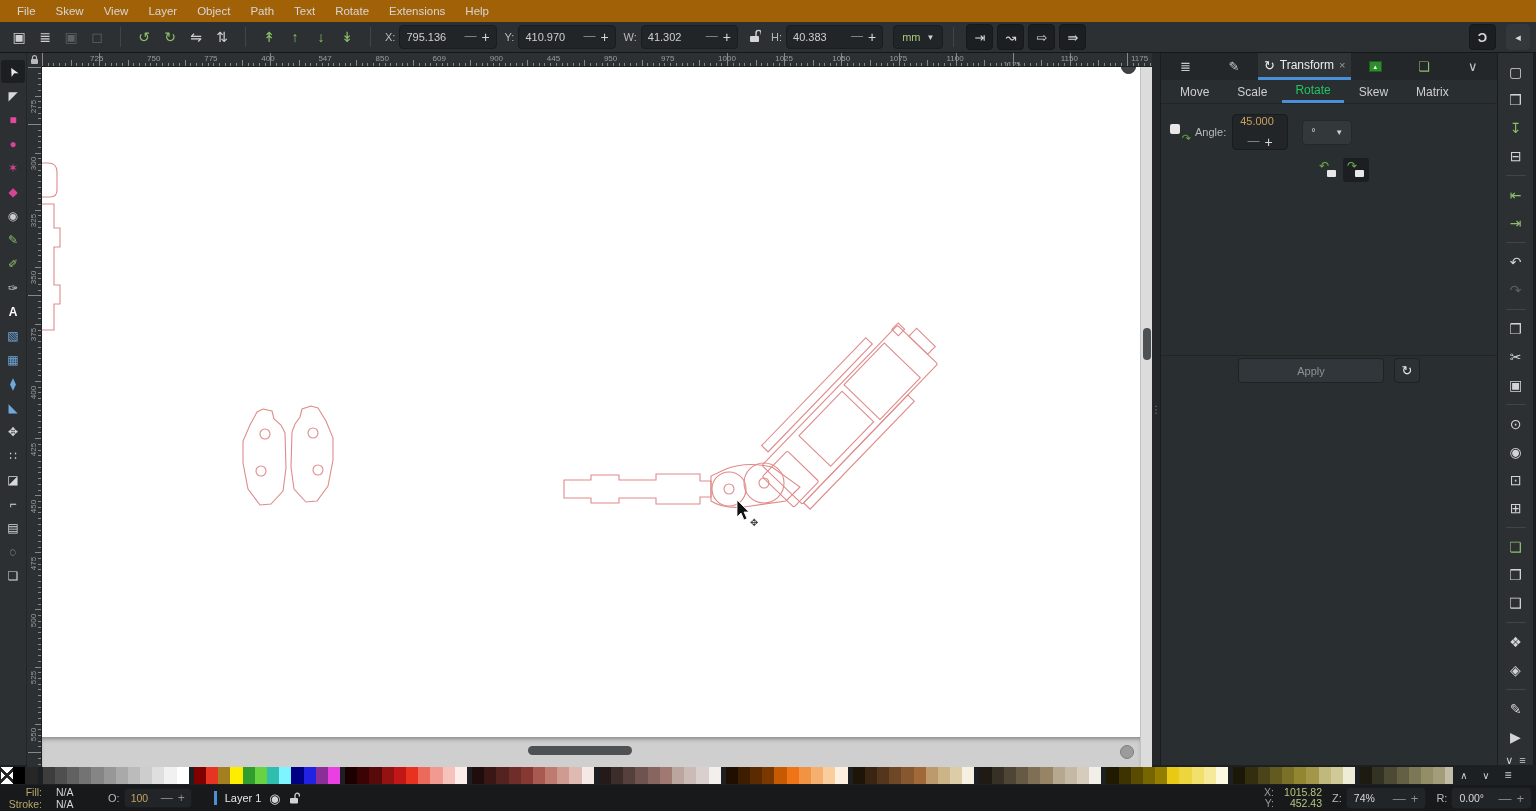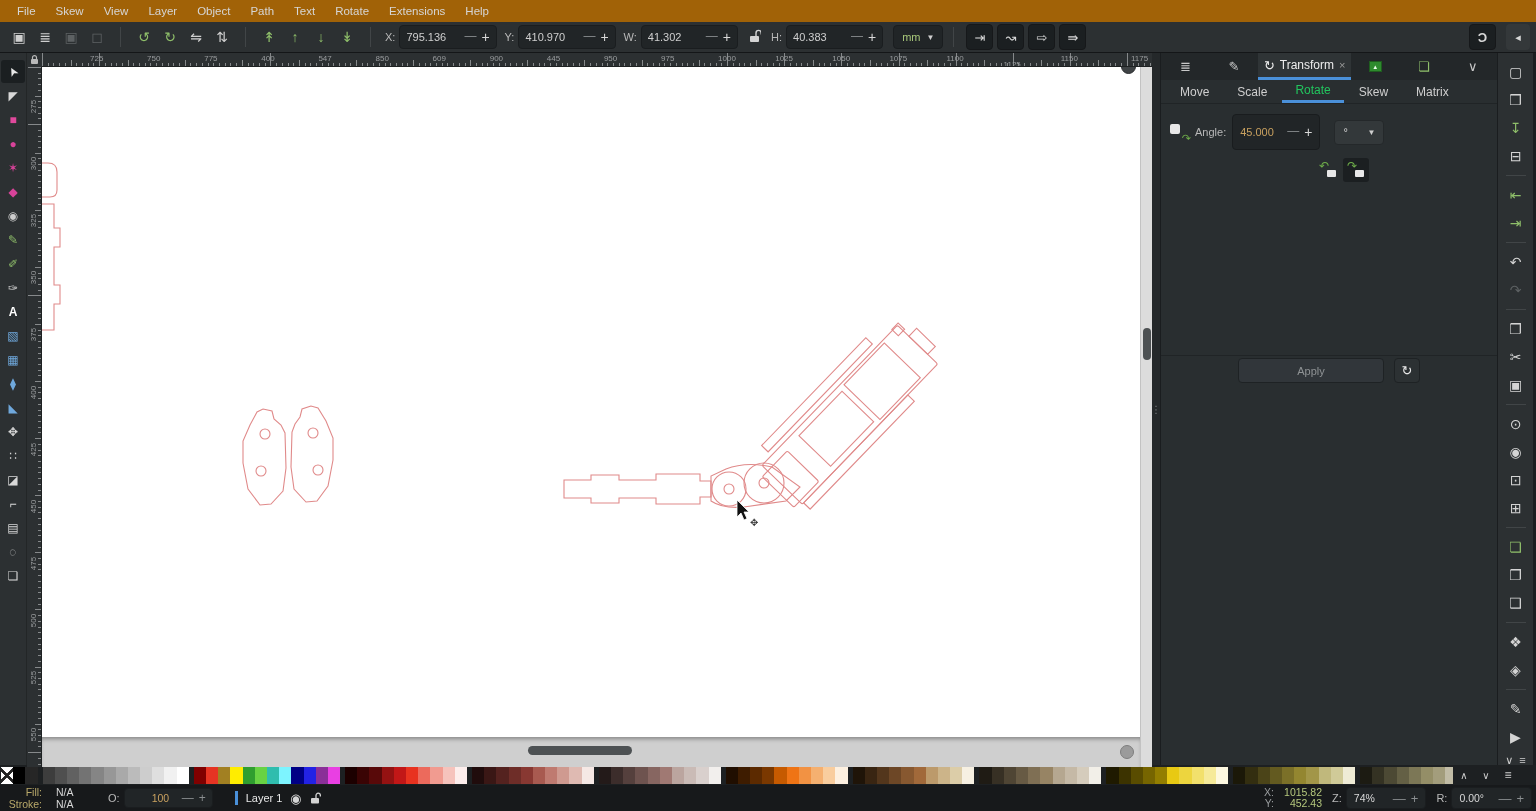--- a/index.html
+++ b/index.html
@@ -75,21 +75,21 @@
   .close-x { color:#9a9a9a; font-size:11px; }
   #subtabs { height:24px; display:flex; align-items:stretch; padding-left:6px; gap:2px; border-bottom:1px solid #202426; }
   .subtab { padding:0 13px; display:flex; align-items:center; color:#cfcfcf; font-size:12px; }
   .subtab.active { color:#22c55e; border-bottom:3px solid #4a90d9; }
   #rotate-pane { padding:10px 8px 0 8px; height:155px; }
   .angle-row { display:flex; align-items:center; gap:6px; }
   .rot-ind { position:relative; width:20px; height:18px; }
   .rot-ind .sq { position:absolute; left:1px; top:1px; width:10px; height:10px; background:#e8e8e8; border-radius:2px; }
   .rot-ind .arr { position:absolute; right:-2px; bottom:-4px; color:#6fae4a; font-size:11px; }
   .angle-input { background:#212527; border:1px solid #191c1e; border-radius:4px; height:36px;
-    display:flex; align-items:center; padding:0 7px; gap:7px; }
+    display:flex; align-items:center; padding:0 7px; gap:7px;flex-direction:column; }
   .angle-input .val { color:#c9a15f; width:40px; font-size:11px; }
   .deg-dd { background:#33383a; border:1px solid #24282a; border-radius:4px; height:25px; width:50px;
     display:flex; align-items:center; justify-content:space-between; padding:0 8px; margin-left:8px; }
   .dir-row { display:flex; gap:2px; margin:8px 0 0 146px; }
   .dir-btn { width:26px; height:24px; border-radius:3px; display:flex; align-items:center; justify-content:center; position:relative; }
   .dir-btn.active { background:#1b1f21; }
   .dir-btn .bar { width:9px; height:7px; background:#e8e8e8; border-radius:1px; position:absolute; bottom:5px; right:5px; }
   .dir-btn .cc { color:#6fae4a; font-size:12px; position:absolute; top:1px; left:4px; }
   #panel-spacer { flex:0 0 96px; }
   #panel-sep { height:1px; background:#202426; margin:0; }
@@ -124,21 +124,21 @@
 
   
   #statusbar { height:26px; background:#17191b; display:flex; align-items:center; padding:0 4px; }
   #fs-block { display:flex; flex-direction:column; justify-content:center; line-height:12px; font-size:10.5px; }
   .fs-line { display:flex; }
   .fs-label { width:38px; text-align:right; color:#b9a96a; }
   .fs-val { margin-left:14px; color:#d8d8d8; width:40px; }
   #opacity-group { display:flex; align-items:center; gap:4px; margin-left:12px; }
   #opacity-field { background:#212527; border:1px solid #1a1d1f; border-radius:4px; height:20px;
     display:flex; align-items:center; padding:0 6px; gap:6px; }
-  #opacity-field .val { color:#c9a15f; width:24px; font-size:10.5px;margin-left:21px; }
+  #opacity-field .val { color:#c9a15f; width:24px; font-size:10.5px; }
   #layer-group { display:flex; align-items:center; gap:8px; margin-left:22px; }
   #layer-bar { width:3px; height:14px; background:#4a90d9; }
   #status-msg { margin-left:20px; color:#cccccc; font-size:11px; white-space:nowrap; overflow:hidden; max-width:930px; }
   #coords-block { margin-left:auto; display:flex; flex-direction:column; line-height:11px; font-size:10.5px; }
   .coord-line { display:flex; justify-content:flex-end; gap:4px; }
   .coord-label { color:#9a9d9f; }
   .coord-val { color:#b5c87d; width:44px; text-align:right; }
   .zr-group { display:flex; align-items:center; gap:4px; margin-left:10px; }
   .zr-label { color:#b9b9b9; }
   .zr-field { background:#212527; border:1px solid #1a1d1f; border-radius:4px; height:22px;

